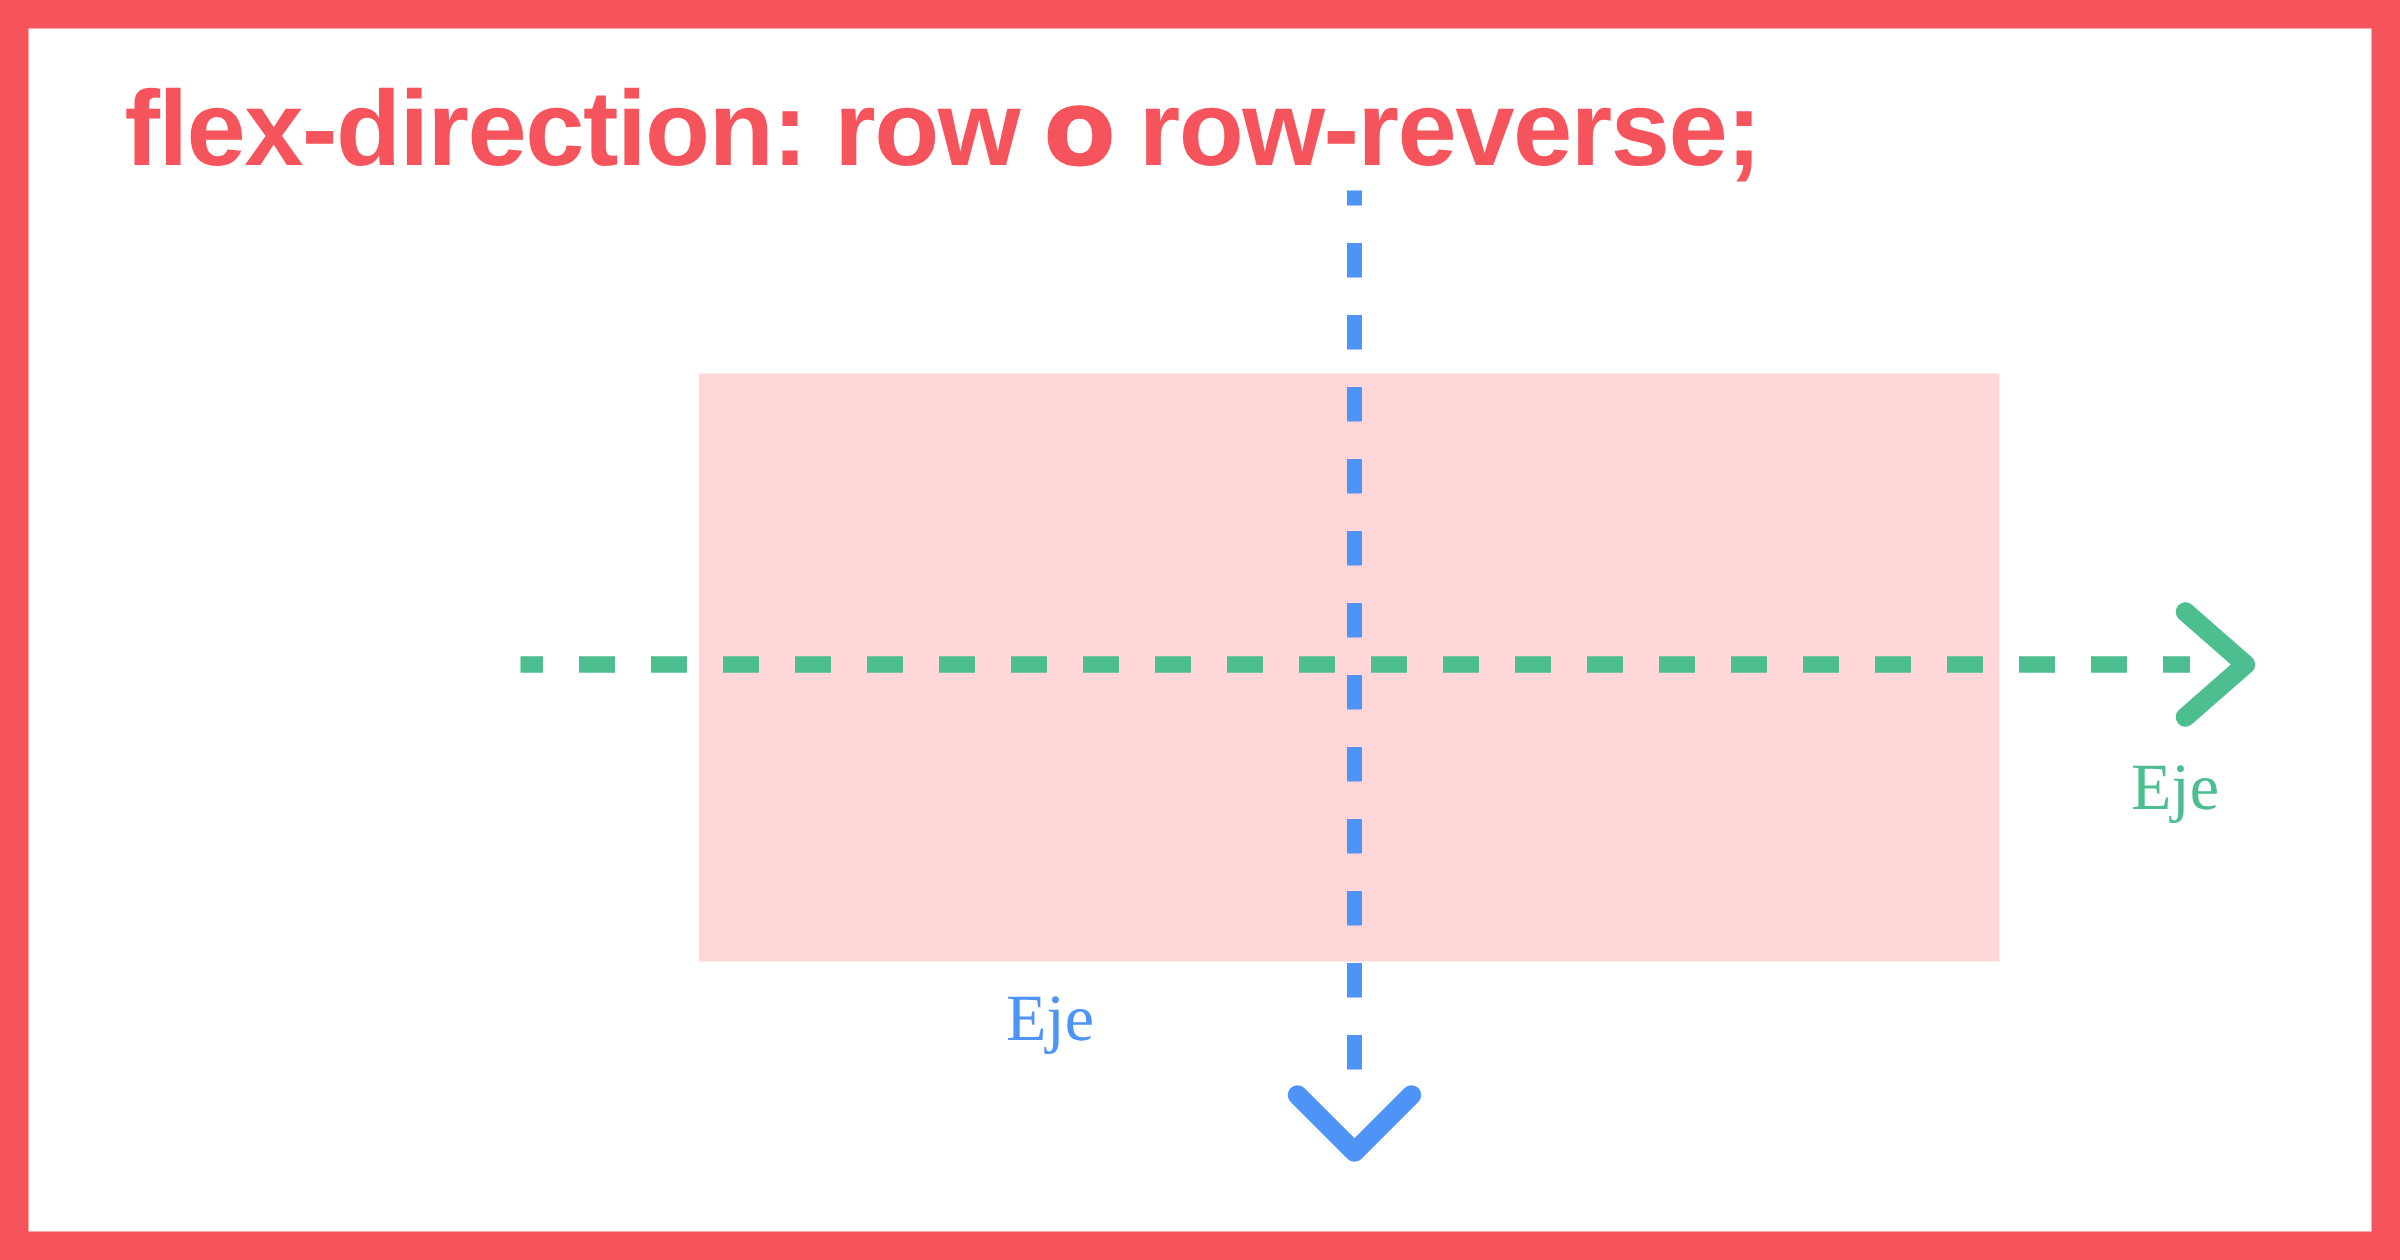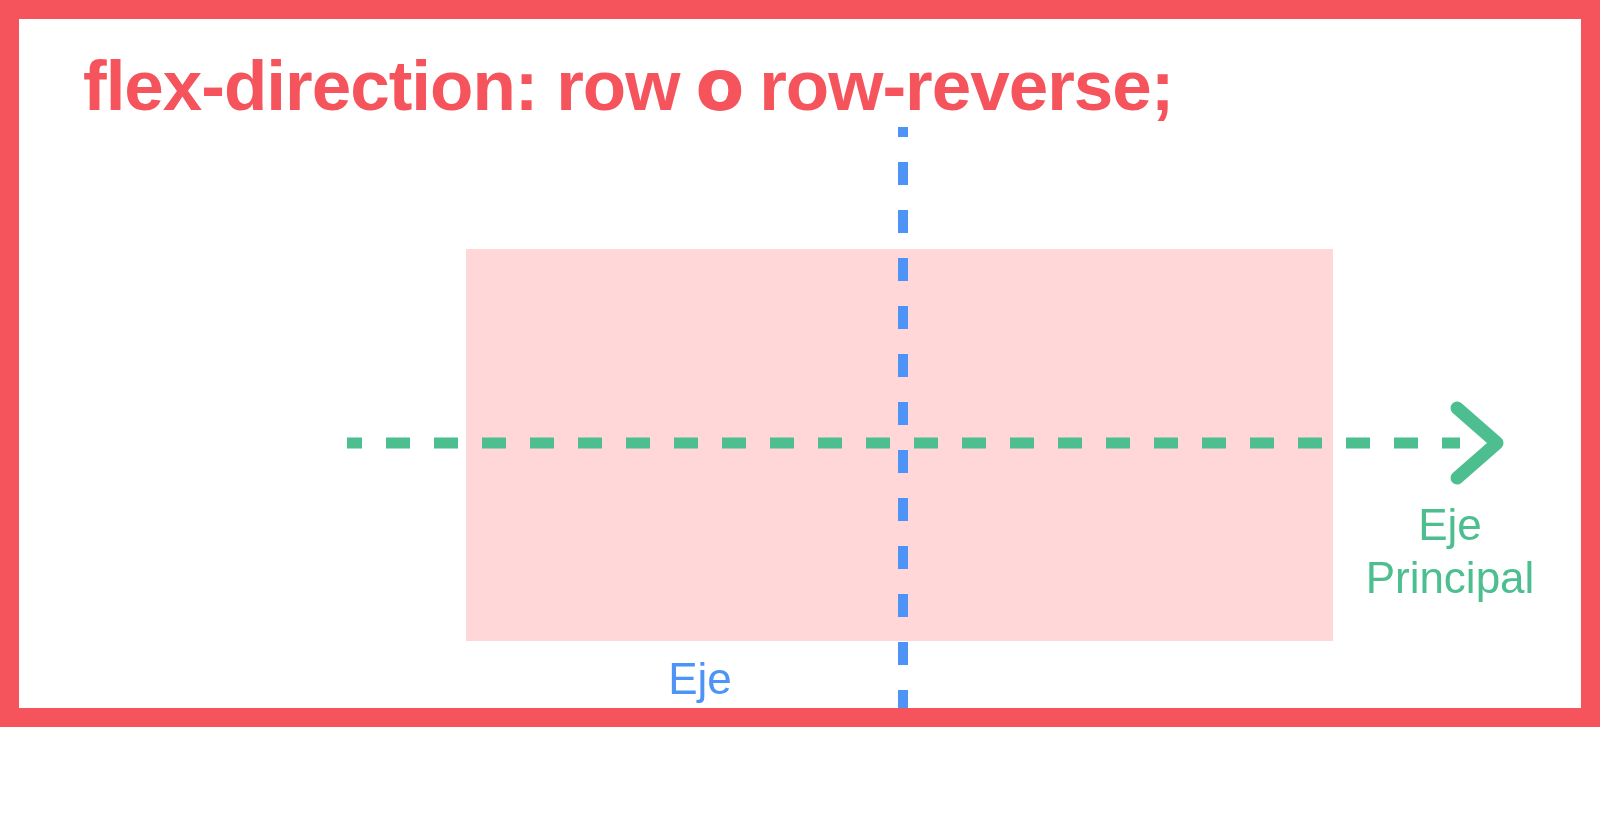--- a/index.html
+++ b/index.html
@@ -7,21 +7,21 @@
     --pink-fill: #FFD7D8;
     --green: #4DBE8F;
     --blue: #4E94F7;
     --background: #FFFFFF;
   }
   * { margin: 0; padding: 0; box-sizing: border-box; }
   html, body { background: #fff; }
   .canvas {
     position: relative;
     width: 1600px;
-    height: 727px;
+    height: 840px;
     background: var(--background);
     overflow: hidden;
     font-family: "Liberation Sans", sans-serif;
   }
   .frame {
     position: absolute;
     inset: 0;
     border: 19px solid var(--accent-red);
     pointer-events: none;
     z-index: 5;
@@ -56,21 +56,21 @@
     inset: 0;
     width: 1600px;
     height: 840px;
     z-index: 3;
   }
   .green-stroke { stroke: var(--green); }
   .blue-stroke  { stroke: var(--blue); }
   .axis-label {
     position: absolute;
     text-align: center;
-    font-family: Liberation Sans, sans-serif;
+    font-family: Liberation Serif, serif;
     font-size: 44px;
     line-height: 53px;
     z-index: 4;
   }
   .label-main {
     left: 1330px;
     top: 498px;
     width: 240px;
     color: var(--green);
   }
@@ -96,20 +96,19 @@
 
     <line class="green-stroke" x1="347" y1="443" x2="1460" y2="443" stroke-width="11" stroke-dasharray="24 24" stroke-dashoffset="9"></line>
     <polyline class="green-stroke" points="1457,408 1497,443 1457,478" fill="none" stroke-width="13" stroke-linecap="round" stroke-linejoin="round"></polyline>
 
     <line class="blue-stroke" x1="903" y1="127" x2="903" y2="727" stroke-width="10" stroke-dasharray="23 25" stroke-dashoffset="13"></line>
     <polyline class="blue-stroke" points="865,730 903,768 941,730" fill="none" stroke-width="13" stroke-linecap="round" stroke-linejoin="round"></polyline>
   </svg>
 
   <div class="axis-label label-main">
     <div>Eje</div>
-    <div>Principal</div>
   </div>
 
   <div class="axis-label label-cross">
     <div>Eje</div>
   </div>
 
 </div>
 
 </body></html>

